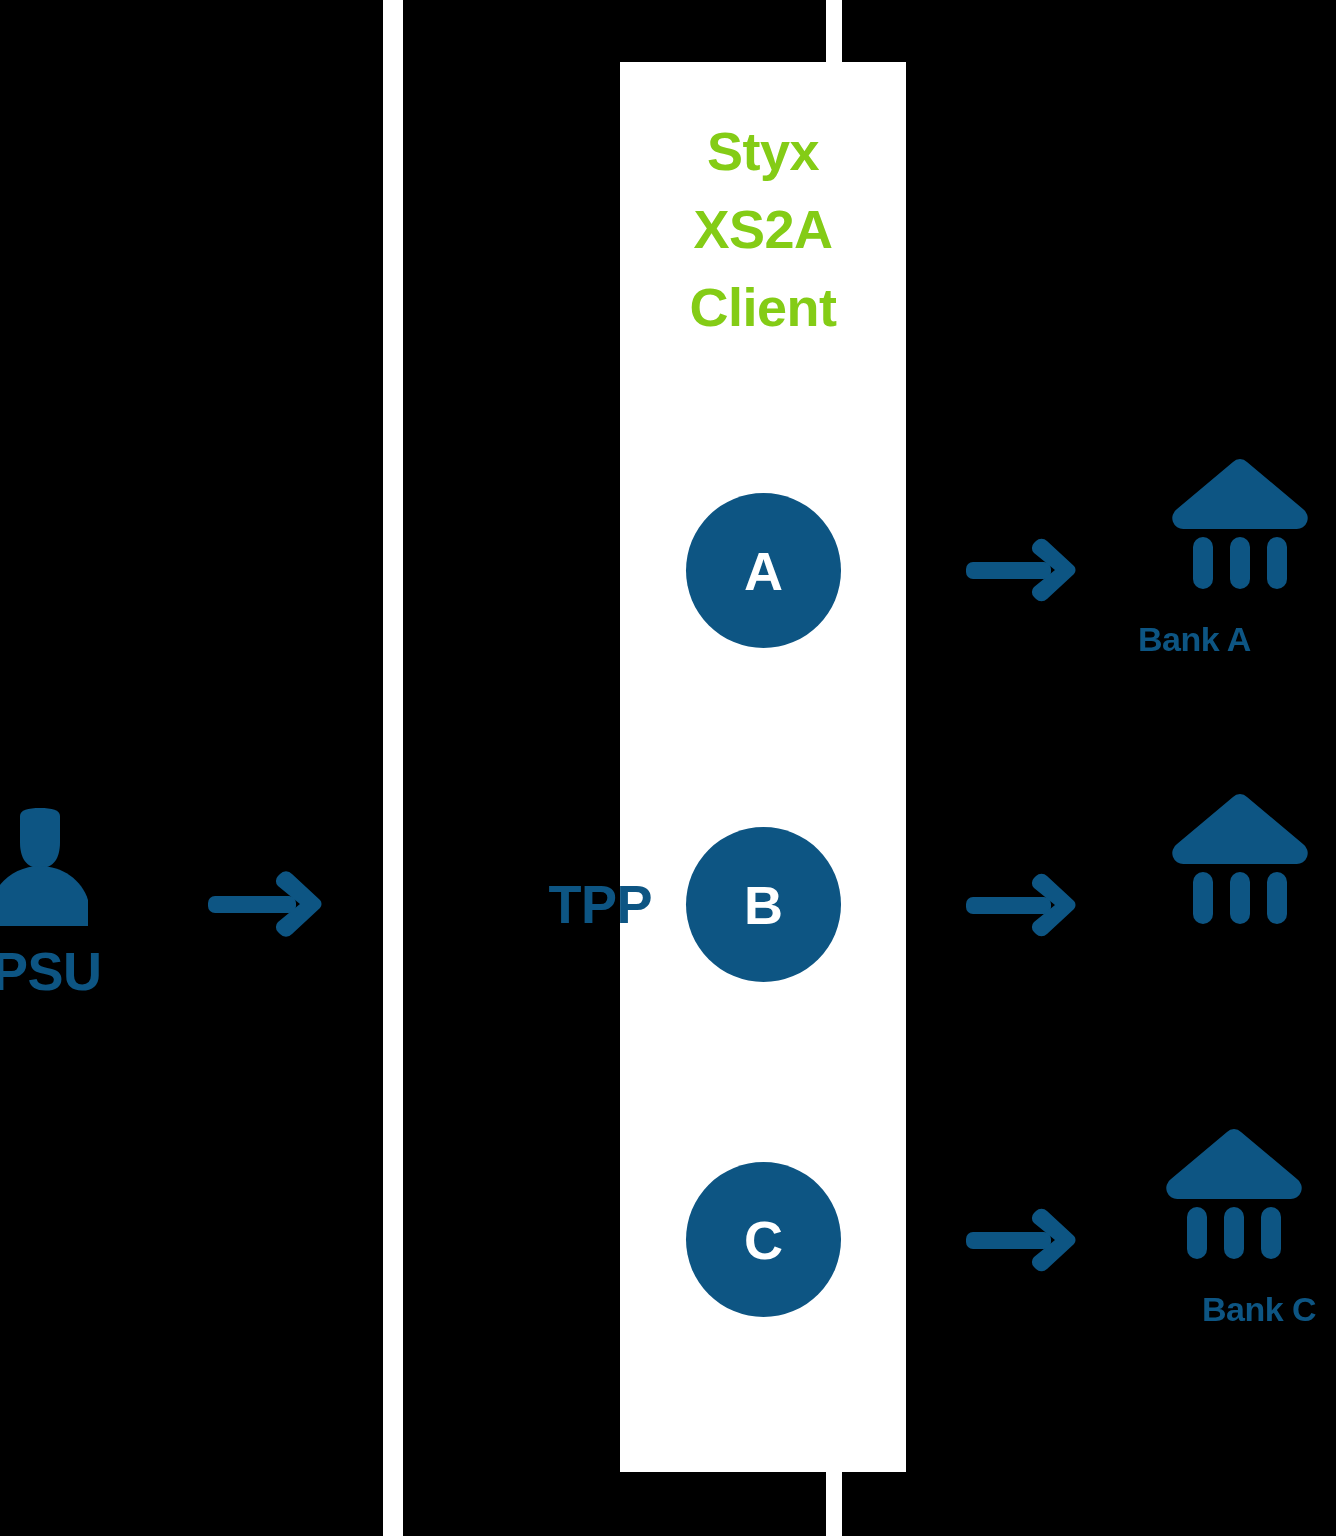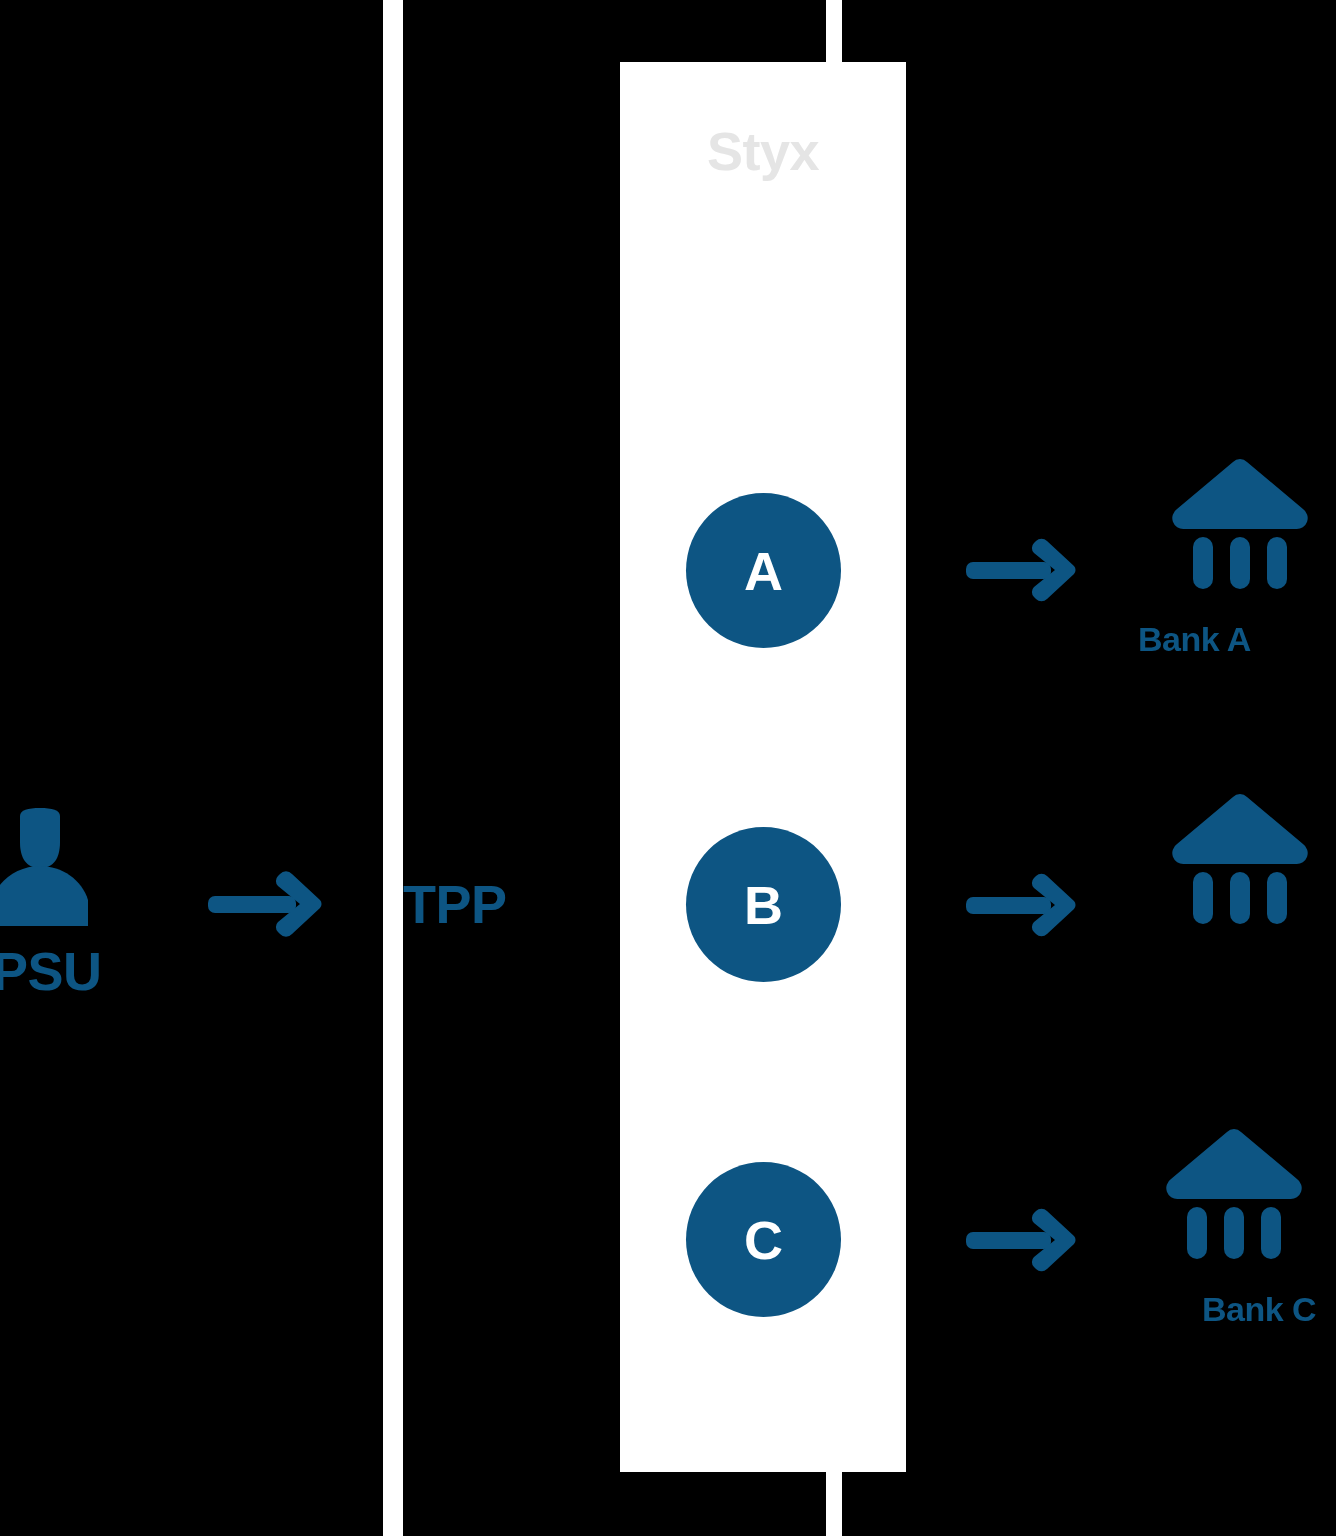--- a/index.html
+++ b/index.html
@@ -48,33 +48,33 @@
     width: 286px; height: 1410px;
     background: #ffffff;
   }
 
   
   .panel-title {
     position: absolute;
     left: 620px; top: 112px;
     width: 286px;
     text-align: center;
-    color: #e5e5e5;
+    color: #84cc16;
     font-size: 54px;
     font-weight: bold;
     line-height: 78px;
     letter-spacing: -0.5px;
   }
   .panel-title div { white-space: nowrap; }
 
   .tpp-label {
     position: absolute;
     left: 403px; top: 862px;
     width: 249px;
-    text-align: left;
+    text-align: right;
     color: #0d5583;
     font-size: 54px;
     font-weight: bold;
     line-height: 84px;
     letter-spacing: -0.5px;
   }
   .tpp-label div { white-space: nowrap; }
 
   .psu-label {
     position: absolute;
@@ -134,20 +134,22 @@
     <rect x="0" y="28" width="88" height="17" rx="7" fill="#0d5583"></rect>
     <path d="M70,8 L72,6 A8,8 0 0 1 84,6 L112,32 A6,6 0 0 1 112,40 L84,66 A8,8 0 0 1 72,66 L70,64 A7,7 0 0 1 70,54 L92,36 L70,18 A7,7 0 0 1 70,8 Z" fill="#0d5583"></path>
   </svg>
 
   <div class="tpp-label">
     <div>TPP</div>
   </div>
 
   <div class="panel-title">
     <div>Styx</div>
+    <div>XS2A</div>
+    <div>Client</div>
   </div>
 
   <div class="node-circle" style="left:686px; top:493px;">
     <span>A</span>
   </div>
   <div class="node-circle" style="left:686px; top:827px;">
     <span>B</span>
   </div>
   <div class="node-circle" style="left:686px; top:1162px;">
     <span>C</span>

